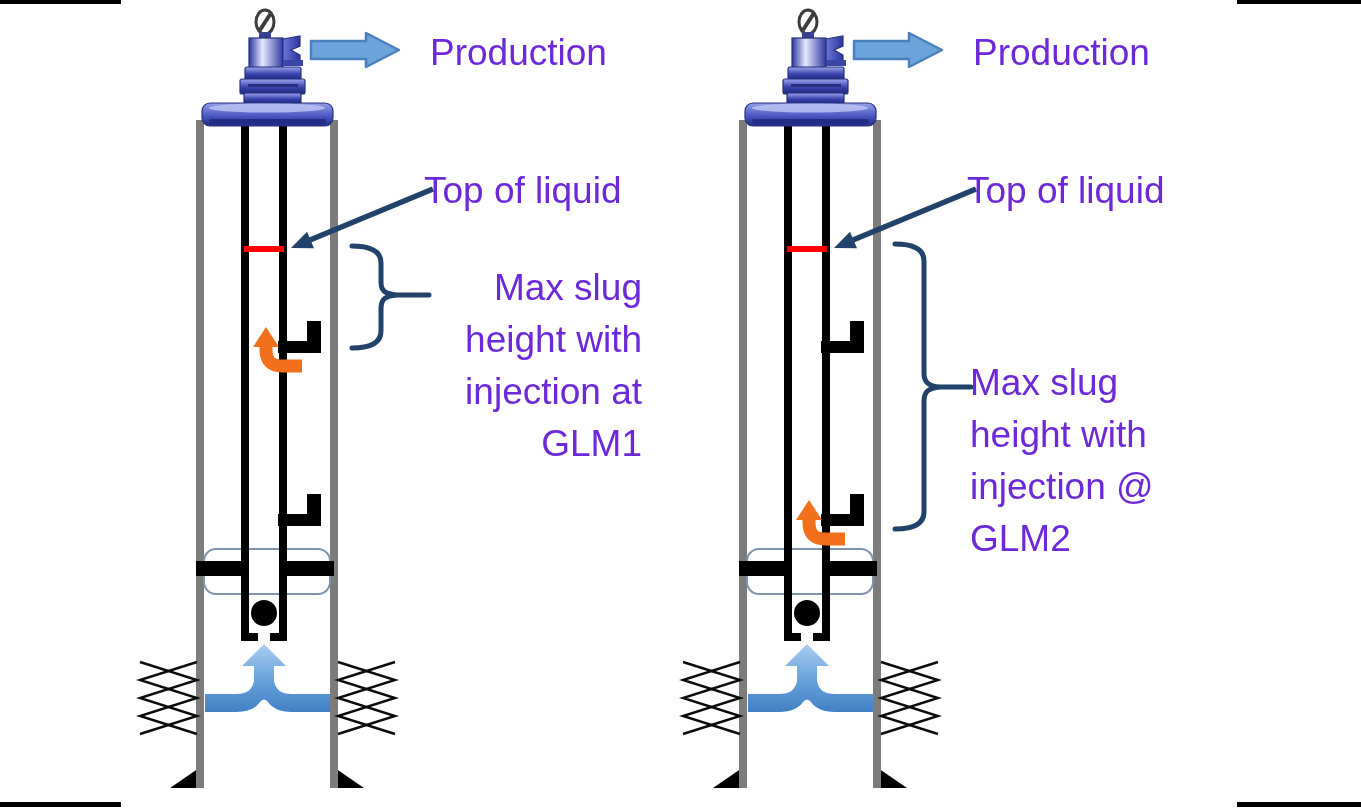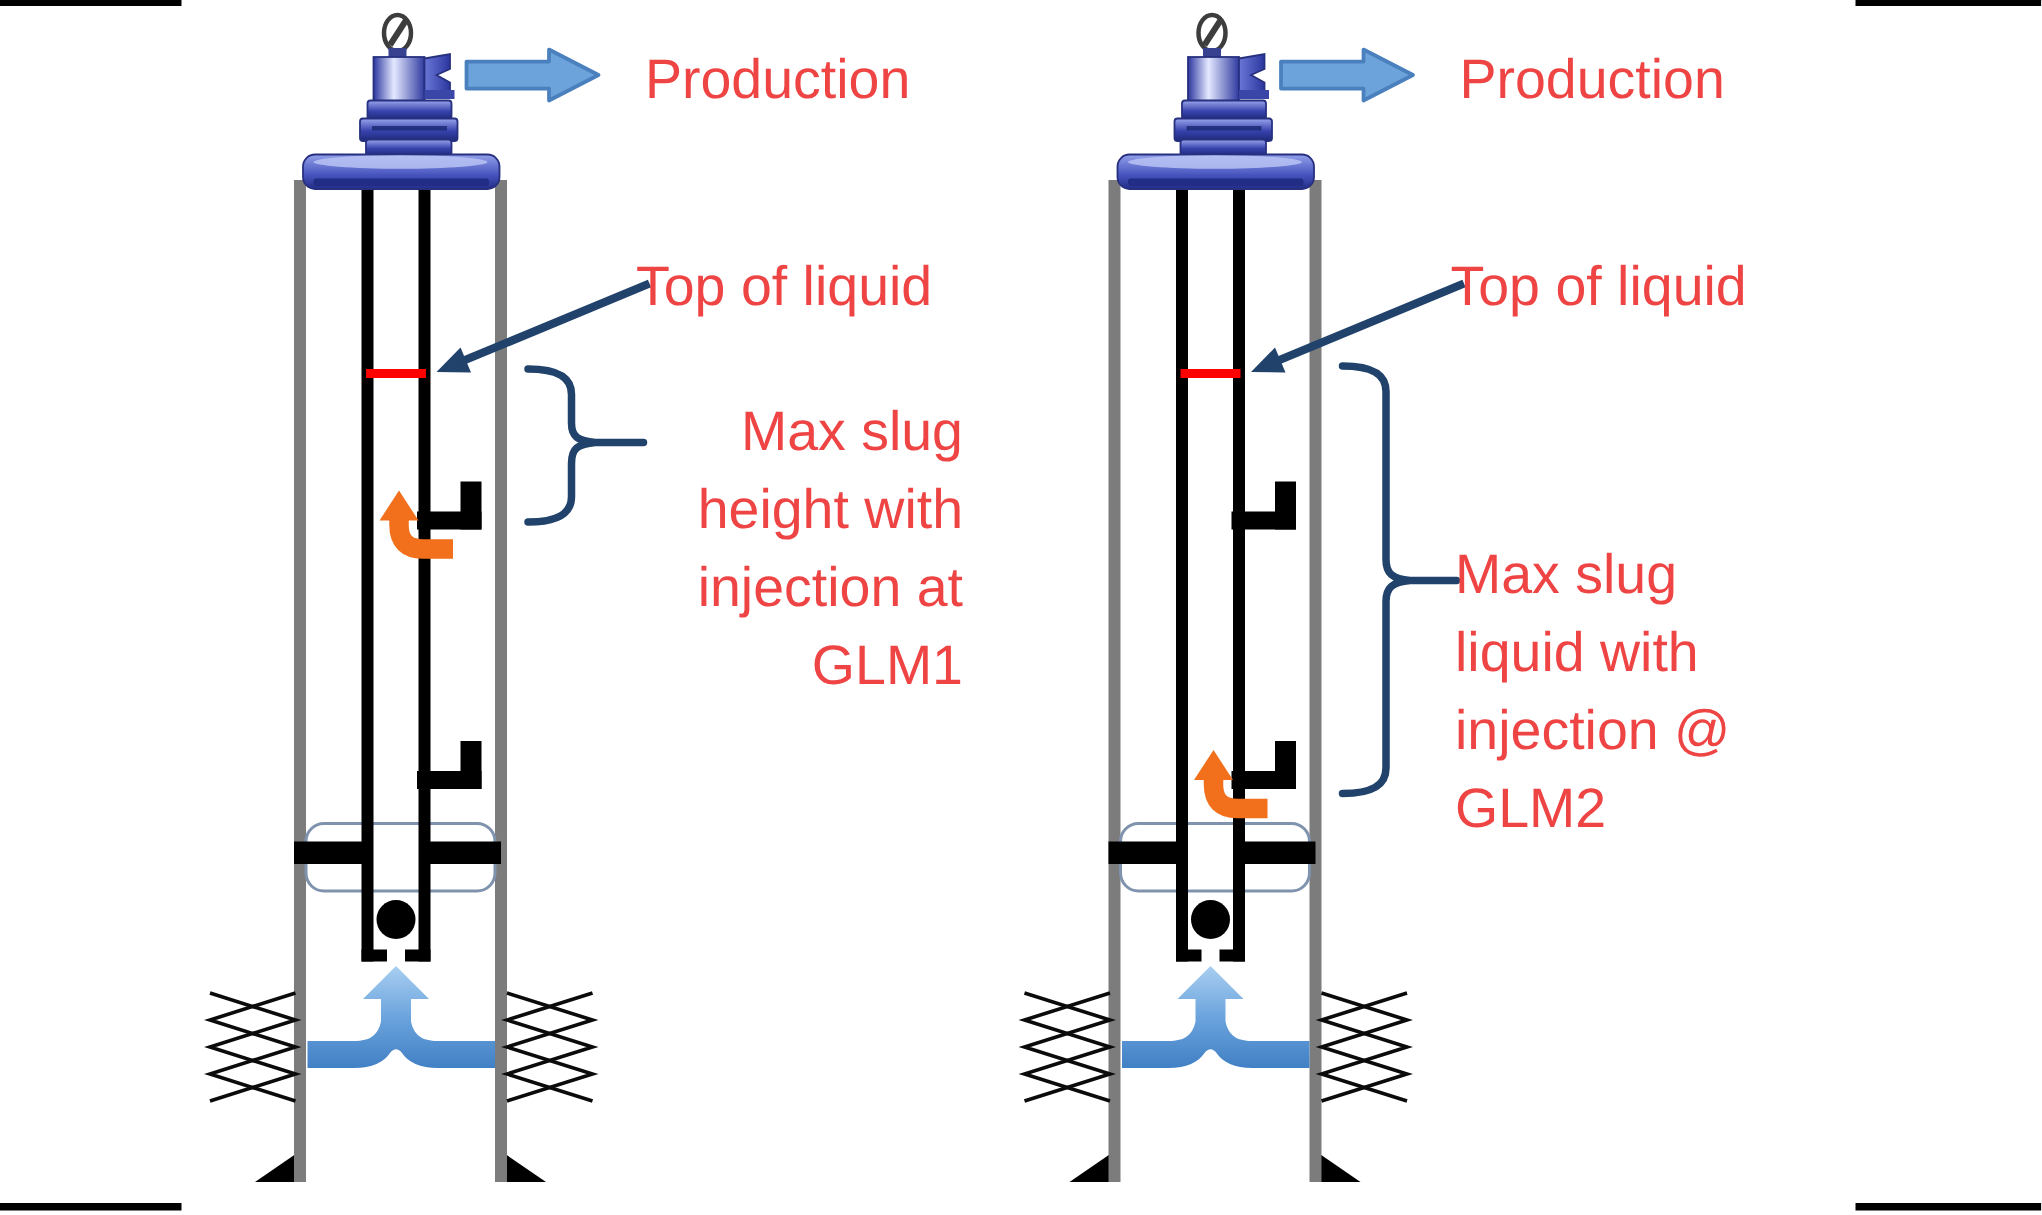--- a/index.html
+++ b/index.html
@@ -6,21 +6,21 @@
   .canvas{
     position:relative;
     width:1361px;height:810px;
     background:#ffffff;
     overflow:hidden;
     font-family:"Liberation Sans", sans-serif;
   }
   .layer{position:absolute;left:0;top:0;}
   .lbl{
     position:absolute;
-    color:#ef4444;
+    color:#6d28d9;
     font-size:37px;
     line-height:52px;
     white-space:nowrap;
   }
   .prod{line-height:44px;}
   .note{white-space:normal;width:215px;}
 </style>
 </head>
 <body>
 
@@ -145,15 +145,15 @@
              M940,387 C928,388 924,392 924,401 L924,512 C924,524 914,529 895,529" stroke="#21426b" stroke-width="5" fill="none" stroke-linecap="round"></path>
   </svg>
 
   <div class="lbl prod" style="left:430px;top:31px;">Production</div>
   <div class="lbl prod" style="left:973px;top:31px;">Production</div>
 
   <div class="lbl" style="left:424px;top:165px;">Top of liquid</div>
   <div class="lbl" style="left:967px;top:165px;">Top of liquid</div>
 
   <div class="lbl note" style="left:427px;top:262px;text-align:right;">Max slug height with injection at GLM1</div>
-  <div class="lbl note" style="left:970px;top:357px;">Max slug liquid with injection @ GLM2</div>
+  <div class="lbl note" style="left:970px;top:357px;">Max slug height with injection @ GLM2</div>
 
 </div>
 
 </body></html>

